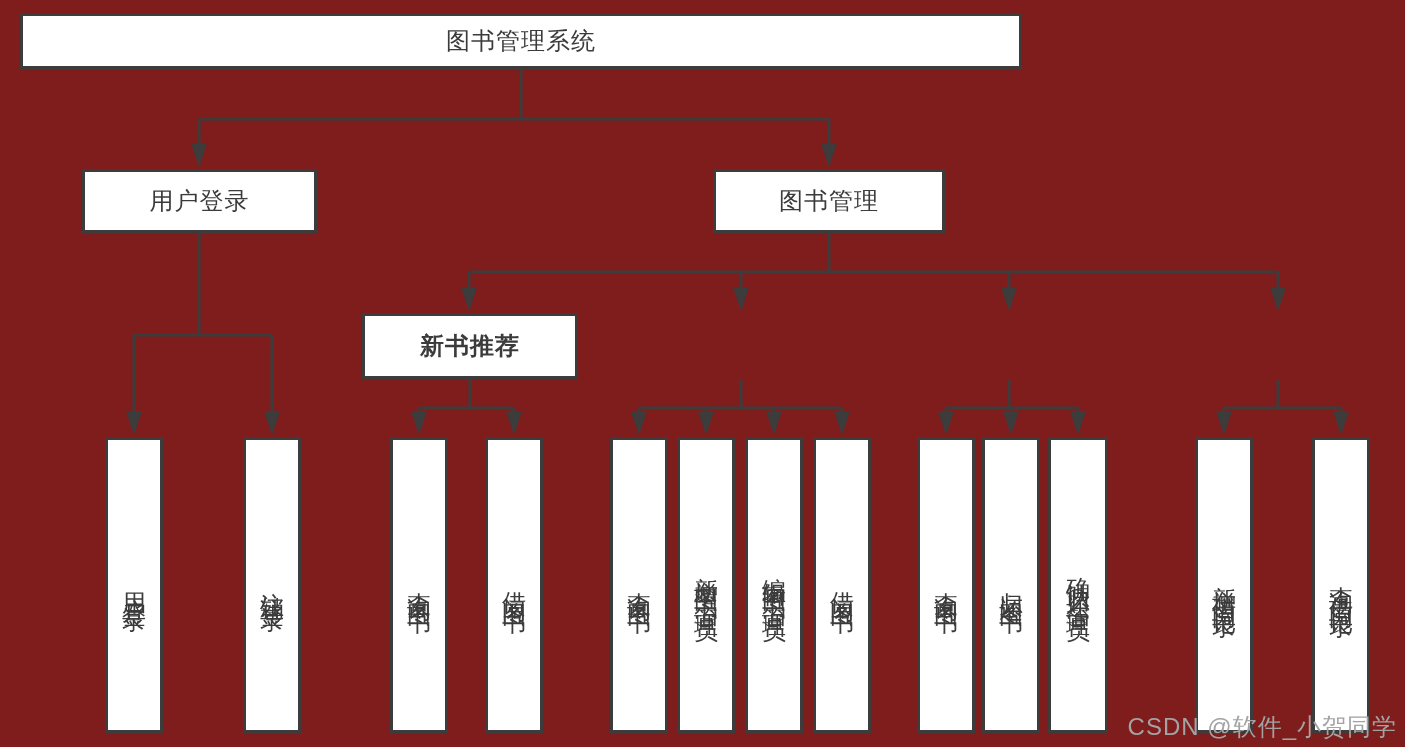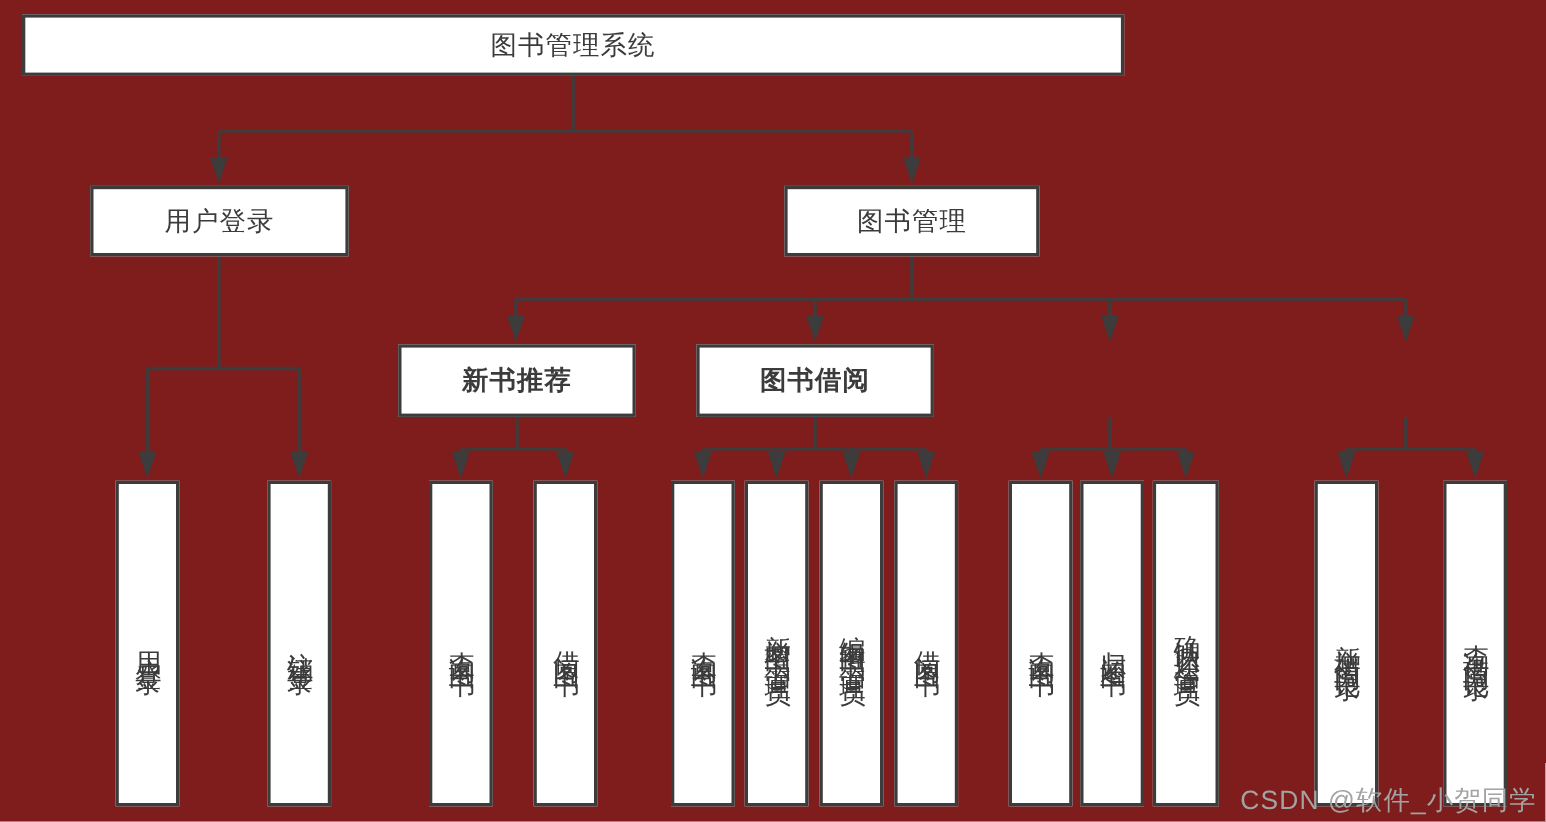--- a/index.html
+++ b/index.html
@@ -122,21 +122,20 @@
       <polygon points="1333,411 1349,411 1341,435"></polygon>
     </g>
   </svg>
 
   <div class="node hnode root-node">图书管理系统</div>
 
   <div class="node hnode lvl2-a">用户登录</div>
   <div class="node hnode lvl2-b">图书管理</div>
 
   <div class="node hnode lvl3 lvl3-0">新书推荐</div>
-  <div class="node hnode lvl3 lvl3-1">图书借阅</div>
 
   <div class="node vnode leaf leaf-u0">
     <span>用户登录</span>
   </div>
   <div class="node vnode leaf leaf-u1">
     <span>注销登录</span>
   </div>
 
   <div class="node vnode leaf leaf-b0">
     <span>查询图书</span>

